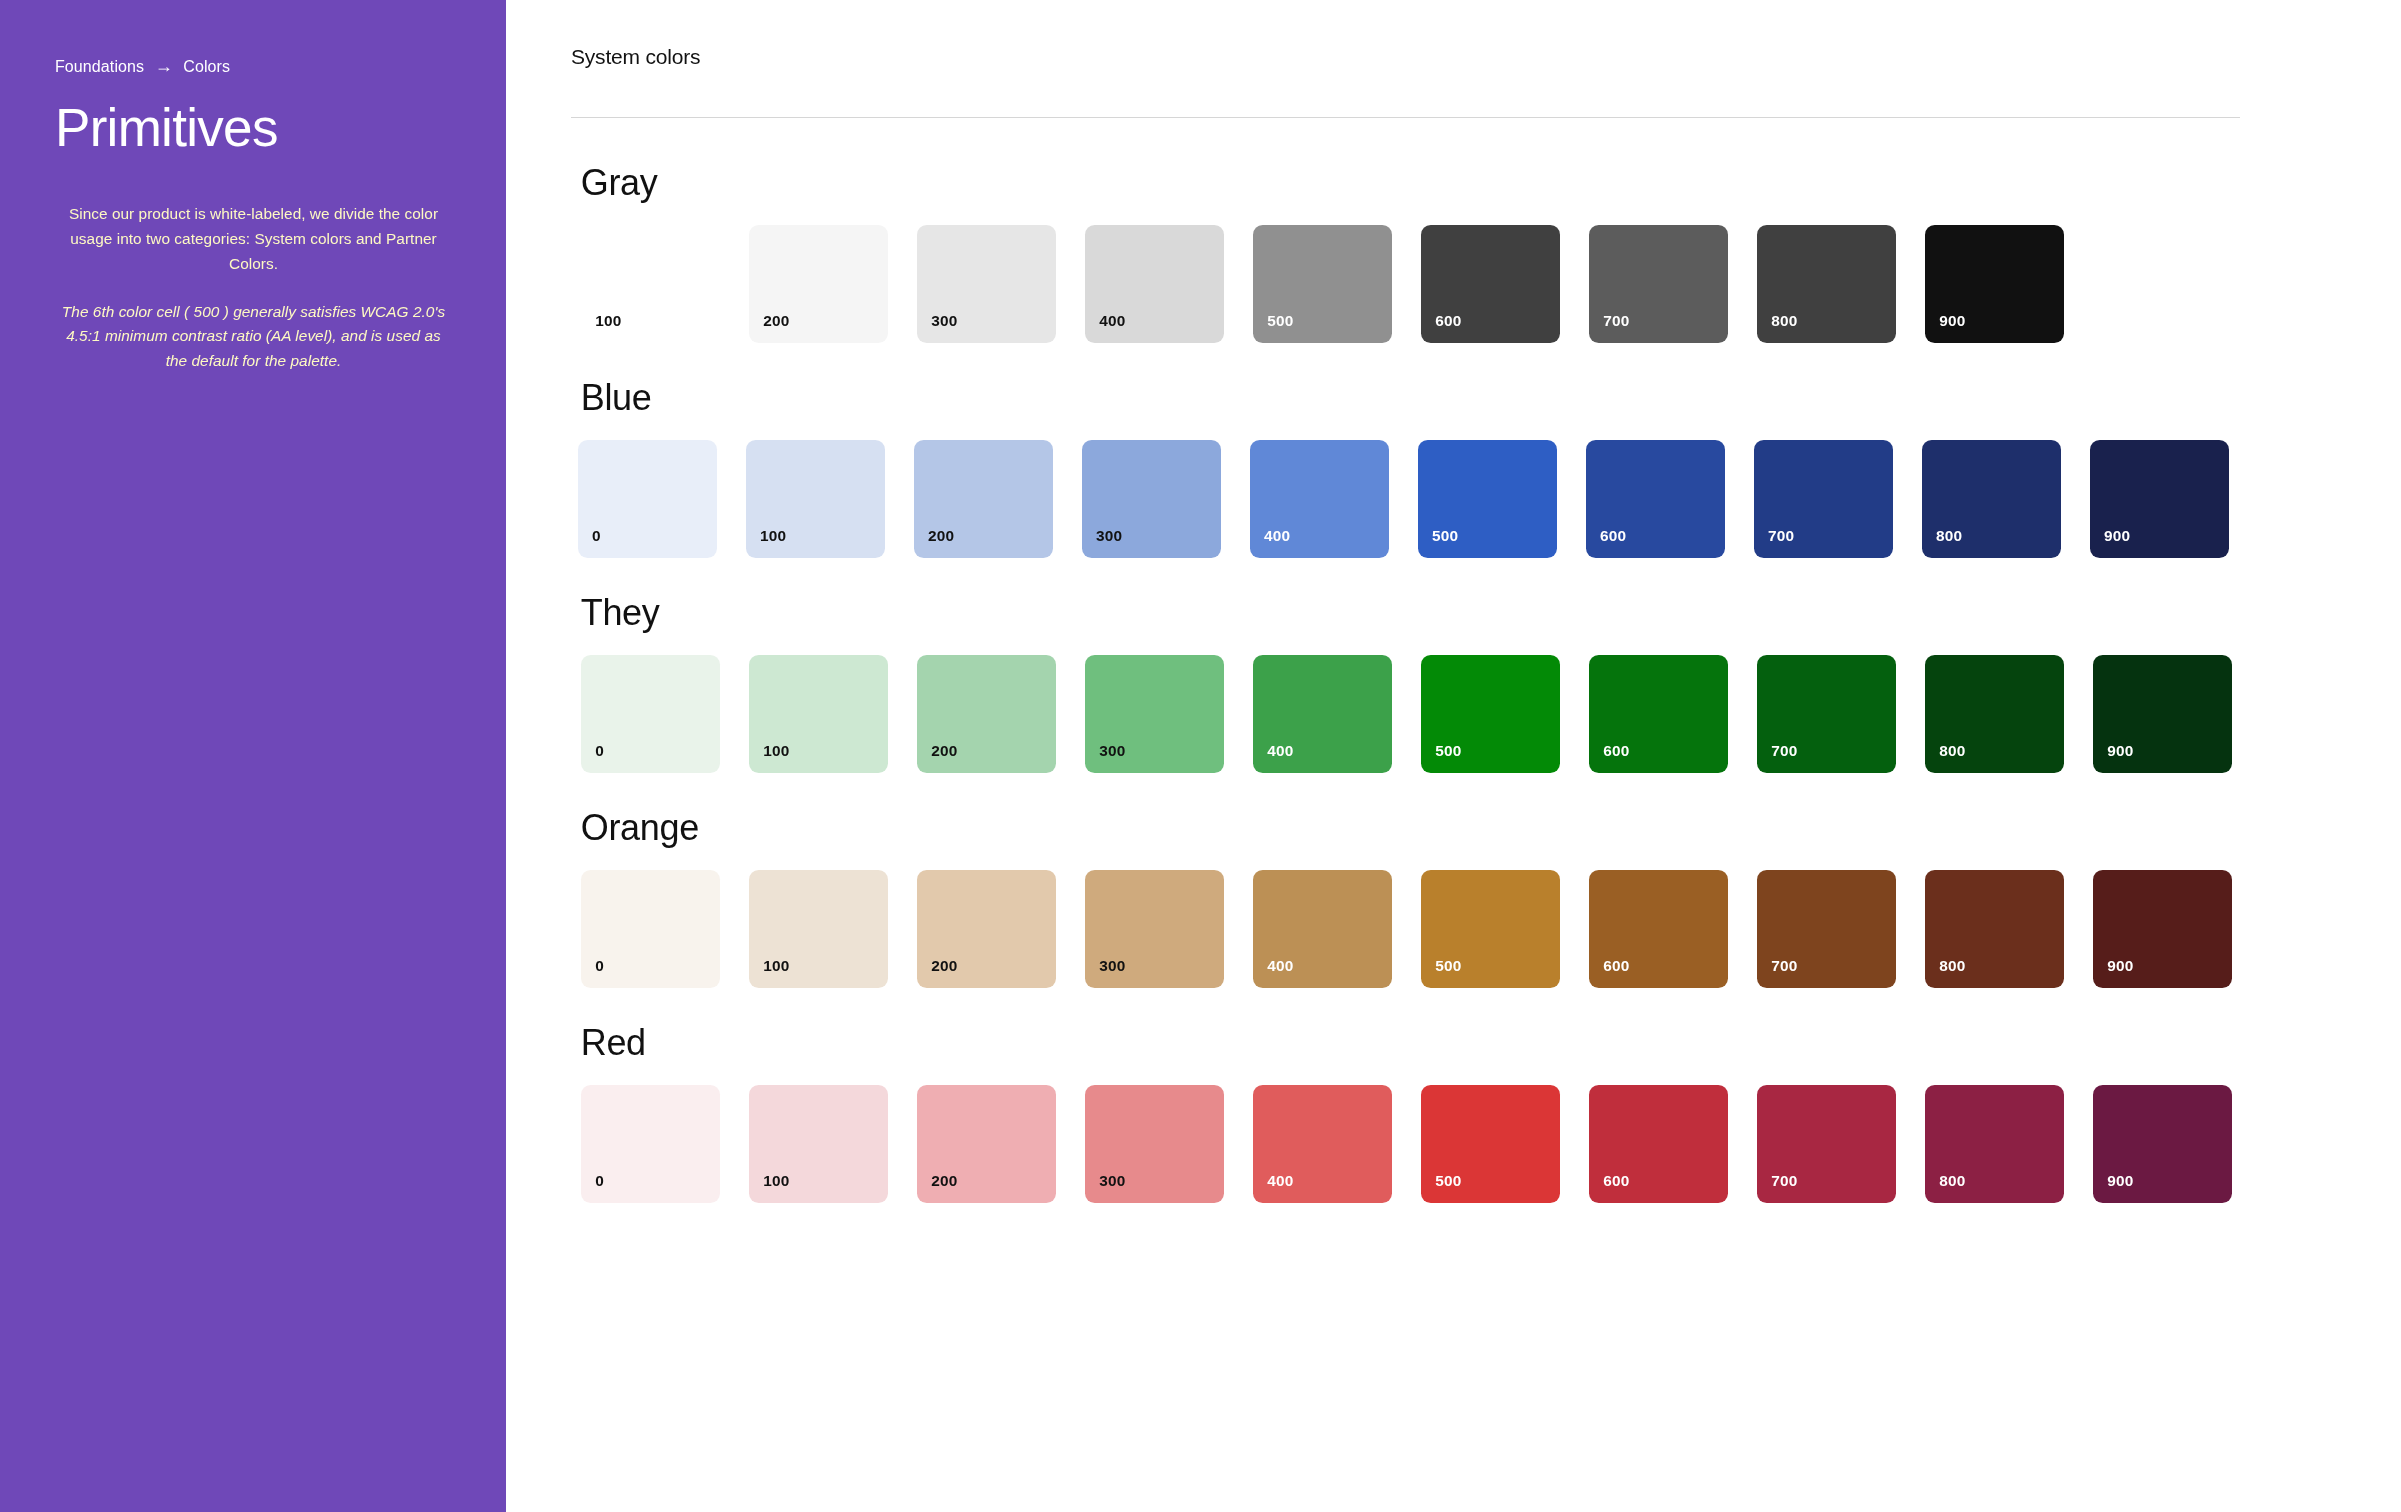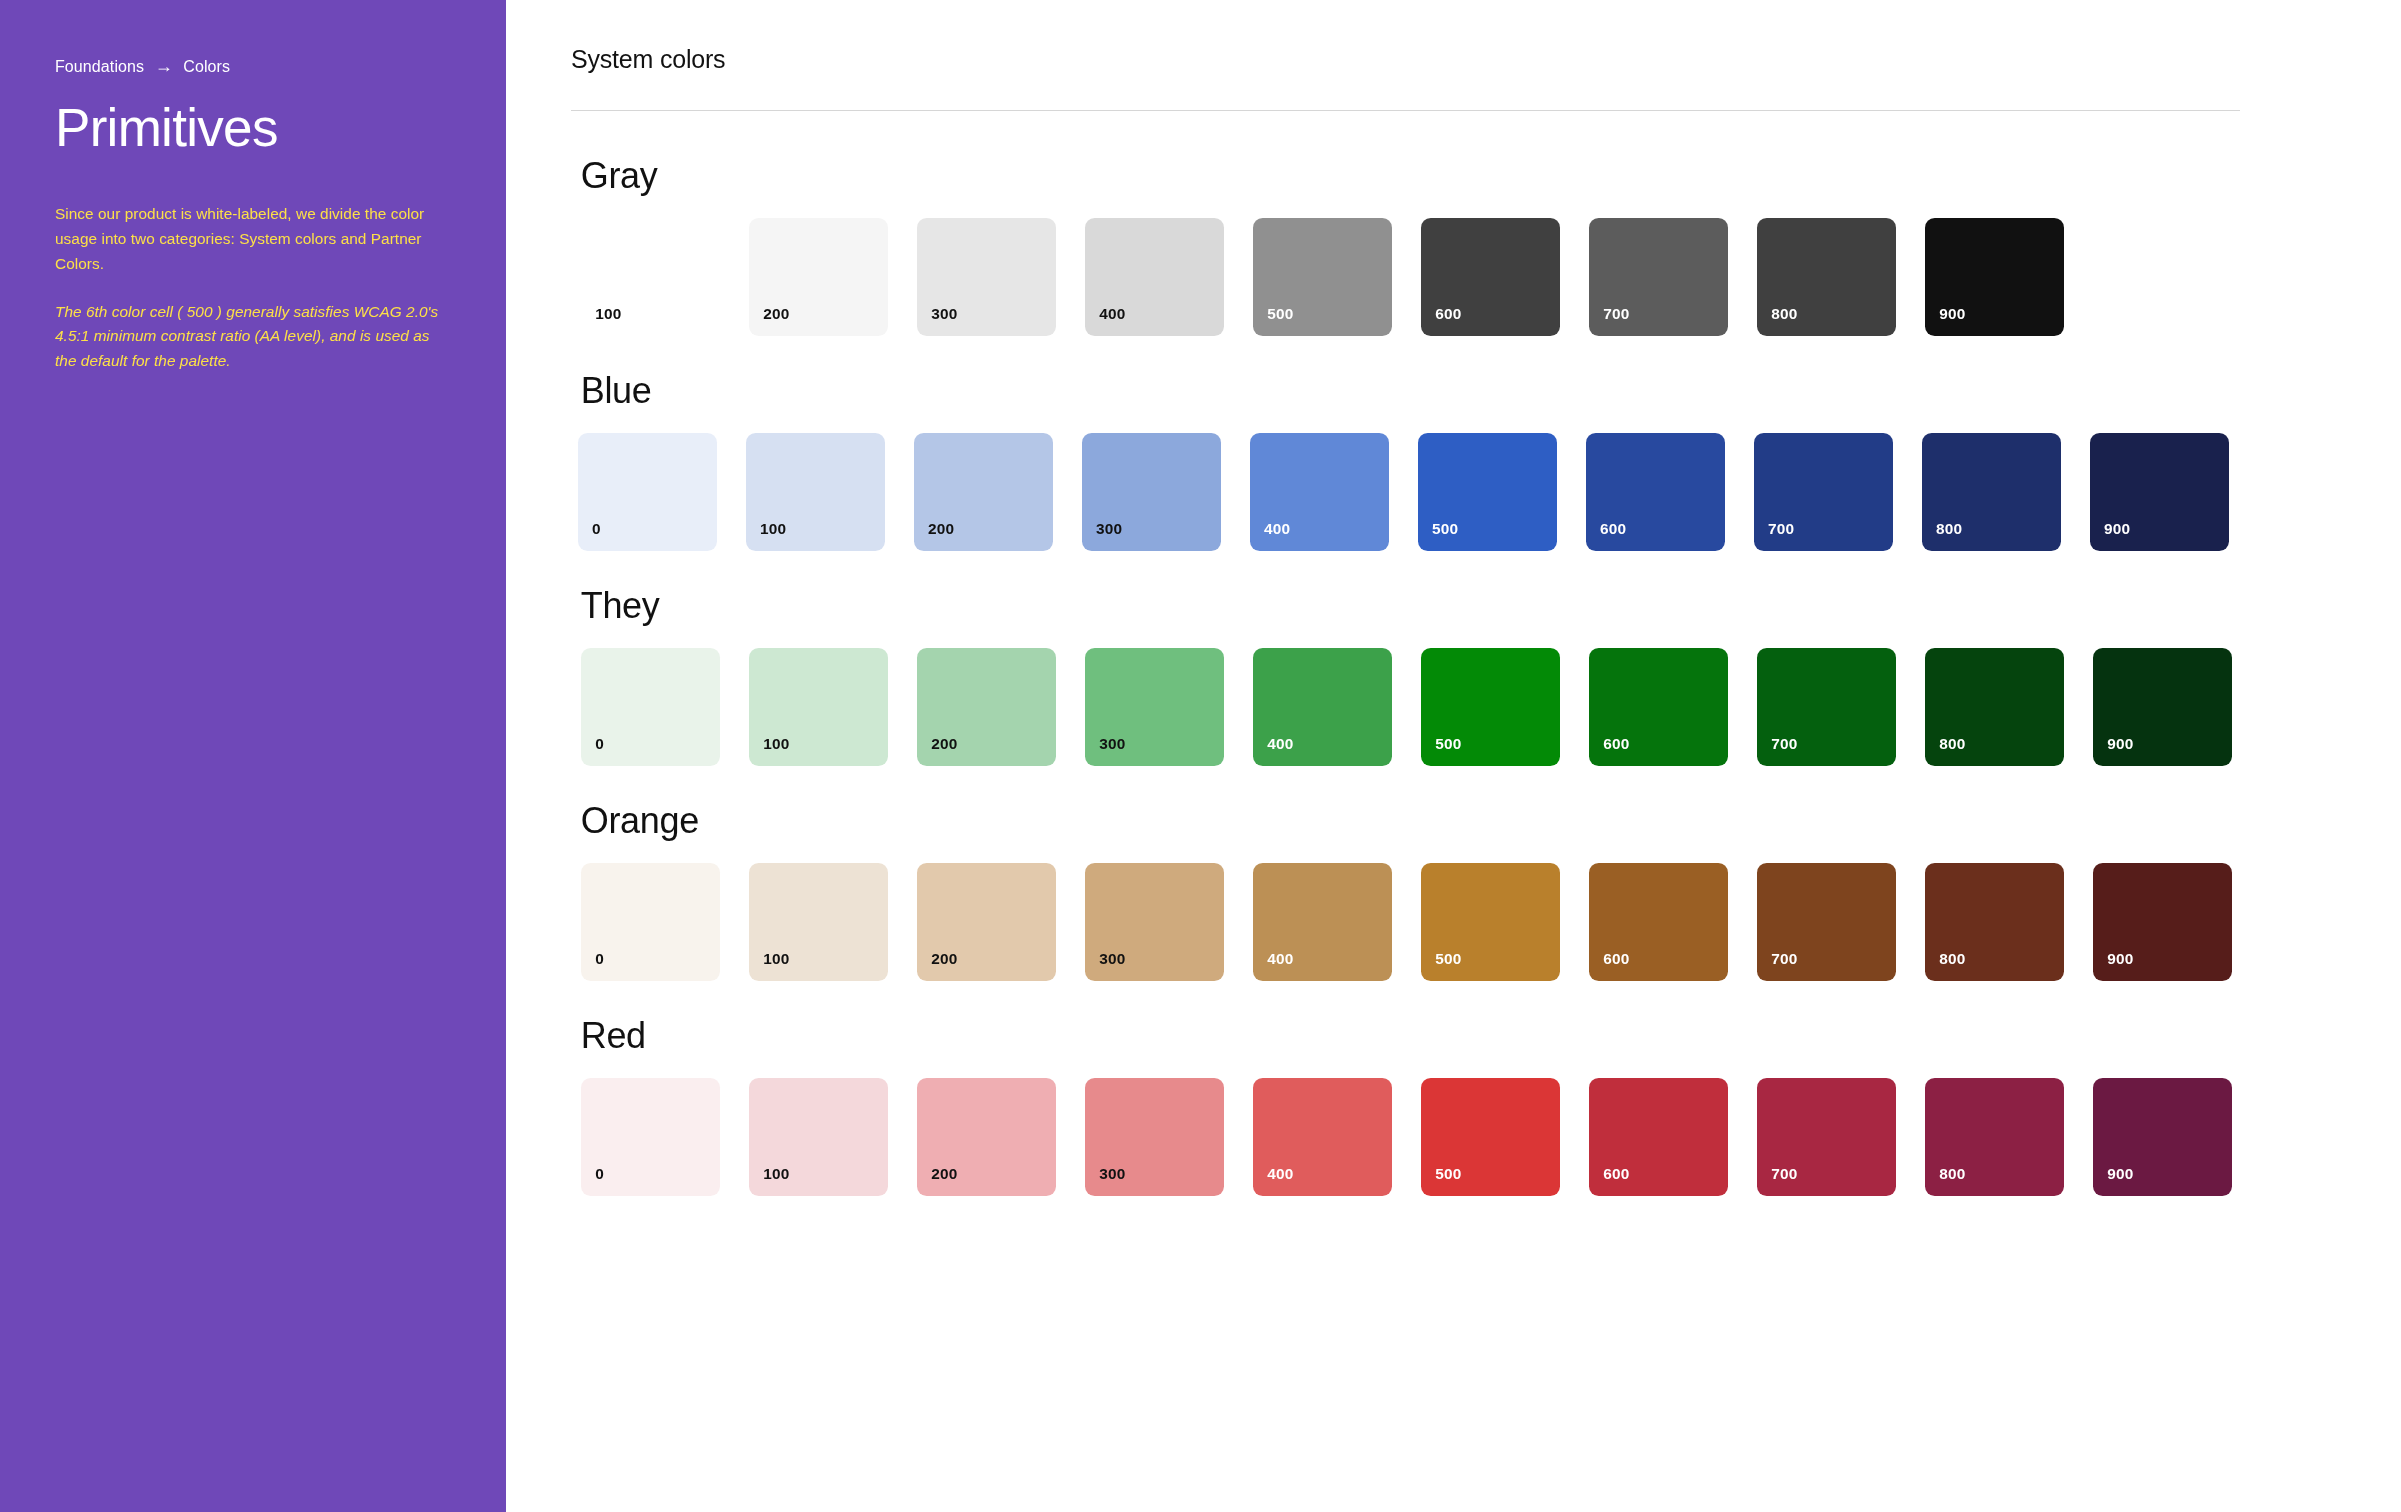--- a/index.html
+++ b/index.html
@@ -49,45 +49,46 @@
   .page-title {
     color: #ffffff;
     font-size: 53px;
     font-weight: 400;
     letter-spacing: -0.7px;
     line-height: 1.05;
     margin-bottom: 46px;
   }
 
   .intro-p {
-    color: #fde047;
+    color: #fef9c3;
     font-size: 15.4px;
     line-height: 1.62;
     letter-spacing: 0.04px;
     max-width: 397px;
     margin-bottom: 23px;
+    text-align: center;
   }
   .intro-p:last-child { margin-bottom: 12px; font-style: italic; }
 
   
   .main {
     position: absolute;
     left: 506px;
     top: 0;
     width: 1895px;
     height: 1513px;
     padding: 45px 0 0 65px;
   }
 
   .section-header {
-    font-size: 25px;
+    font-size: 21px;
     color: #121212;
     font-weight: 400;
     letter-spacing: -0.2px;
-    margin-bottom: 36px;
+    margin-bottom: 48px;
   }
 
   .section-divider {
     width: 1669px;
     height: 0.8px;
     background: #d6d6d6;
     margin-bottom: 44px;
   }
 
   .group { margin-bottom: 34px; }

